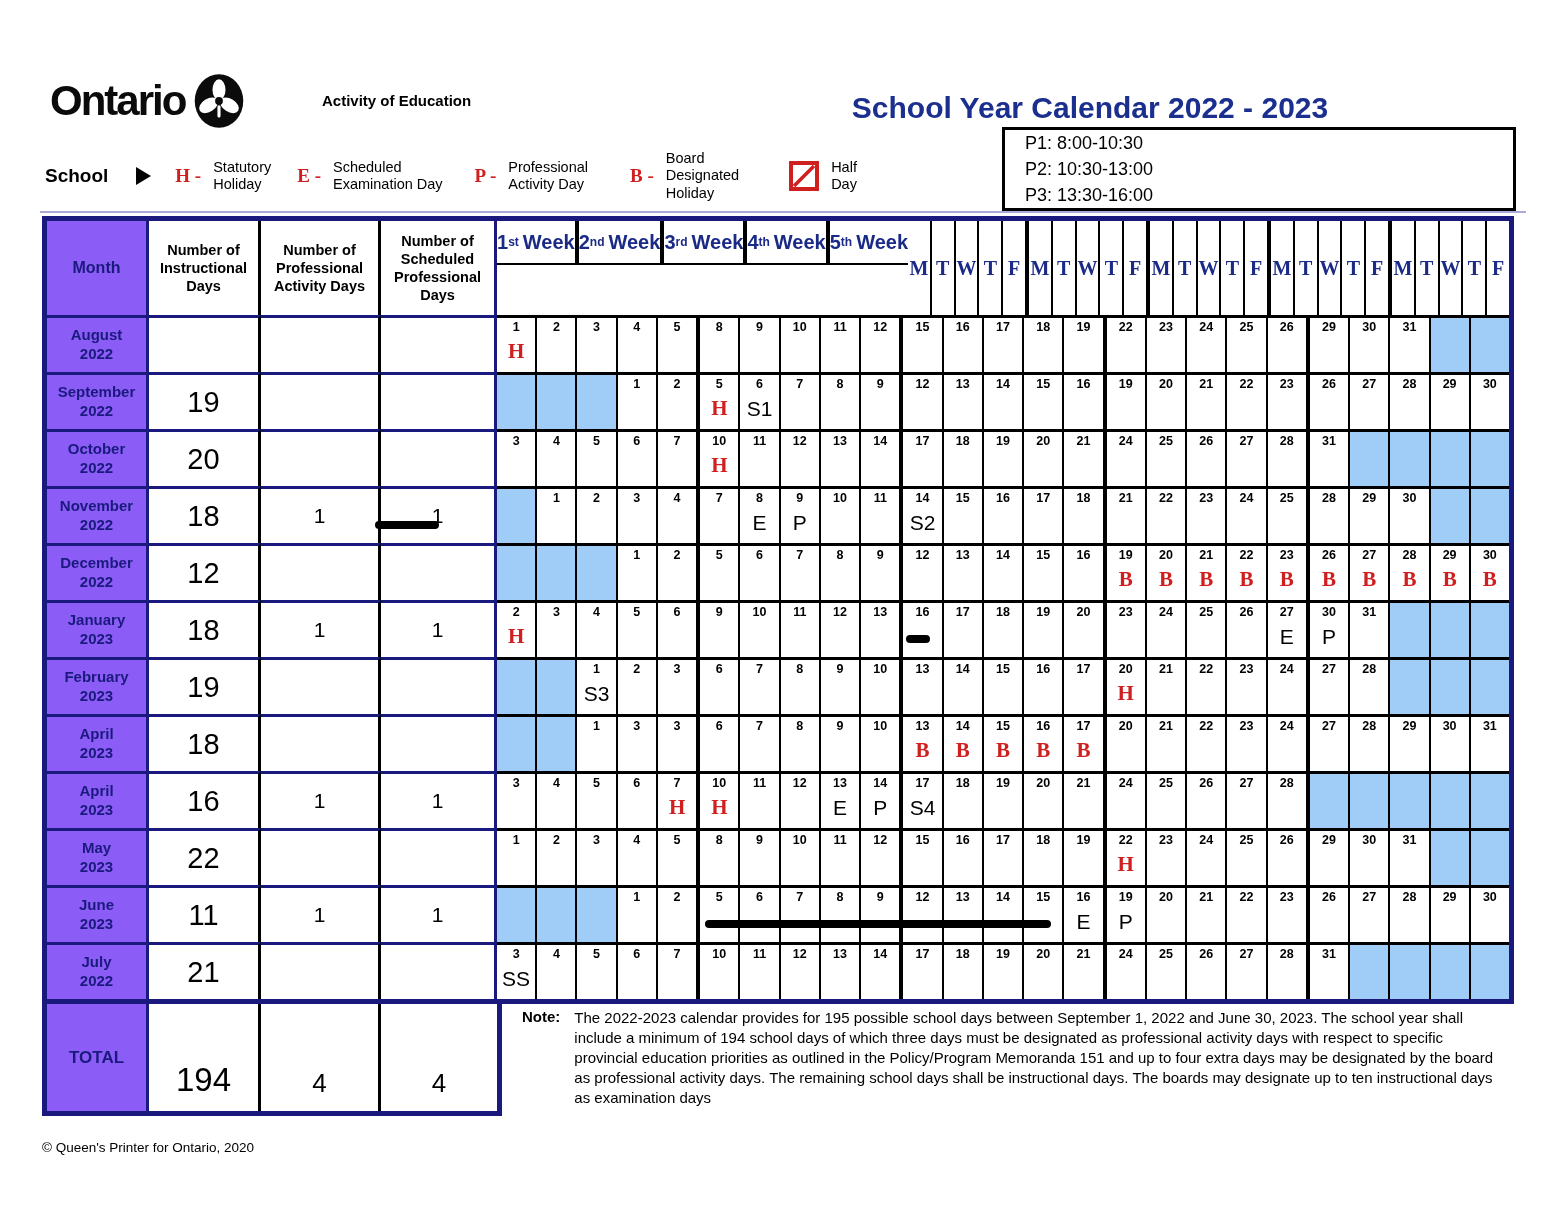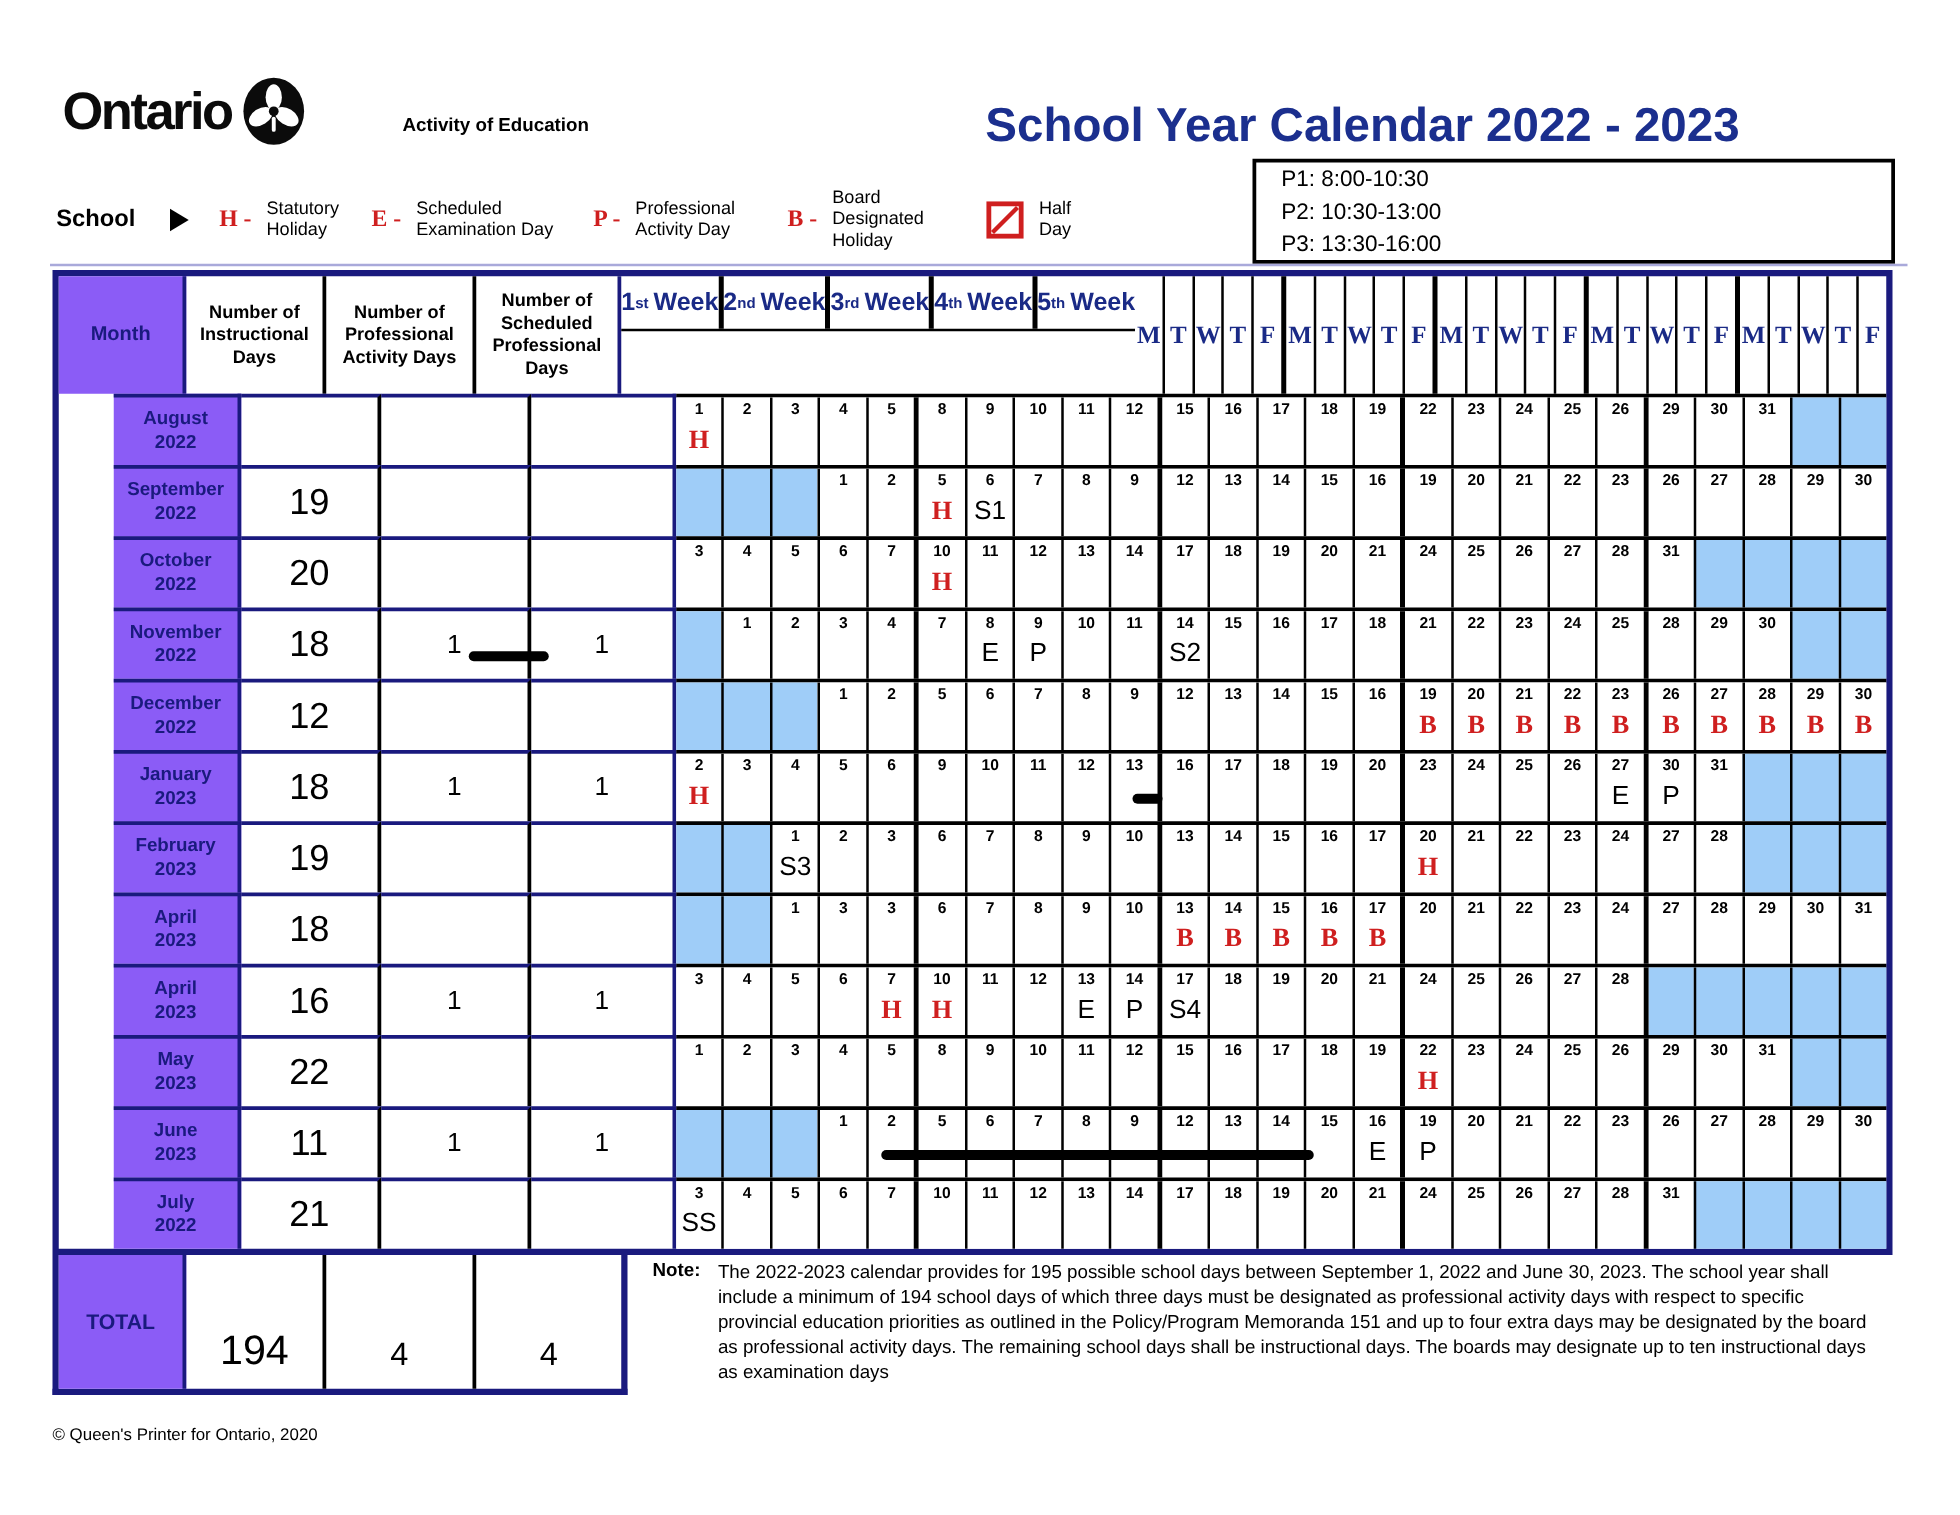--- a/index.html
+++ b/index.html
@@ -1,25 +1,25 @@
 <!DOCTYPE html>
 <html><head>
 <meta charset="utf-8">
 <style>
   html,body{margin:0;padding:0;background:#fff;}
   .page{position:relative;width:1568px;height:1212px;background:#fff;overflow:hidden;
         font-family:"Liberation Sans",sans-serif;color:#000;}
 
   
-  .brand{position:absolute;left:50px;top:60px;display:flex;align-items:center;justify-content:center;}
+  .brand{position:absolute;left:50px;top:72px;display:flex;align-items:center;justify-content:center;}
   .ontario-word{font-size:42px;font-weight:bold;letter-spacing:-2px;color:#0b0b0b;}
   .trillium{margin-left:8px;}
   .ministry{position:absolute;left:322px;top:92px;font-size:15px;font-weight:bold;}
-  .main-title{position:absolute;left:720px;top:80px;width:740px;text-align:center;
-              font-size:38px;font-weight:bold;color:#1b2f8e;letter-spacing:0px;}
+  .main-title{position:absolute;left:720px;top:91px;width:740px;text-align:center;
+              font-size:30px;font-weight:bold;color:#1b2f8e;letter-spacing:0px;}
   .period-box{position:absolute;left:1002px;top:127px;width:514px;height:84px;
               border:3px solid #000;box-sizing:border-box;display:flex;flex-direction:column;
               justify-content:center;padding-left:20px;font-size:18px;line-height:1.45;}
 
   
   .legend-row{position:absolute;left:45px;top:148px;height:56px;display:flex;align-items:center;}
   .legend-label{font-size:19px;font-weight:bold;margin-right:28px;}
   .legend-arrow{width:0;height:0;border-left:15px solid #000;border-top:9px solid transparent;
                 border-bottom:9px solid transparent;margin-right:24px;}
   .leg-sym{font-family:"Liberation Serif",serif;font-weight:bold;font-size:19px;color:#cf1f1f;
@@ -48,21 +48,21 @@
               font-size:20px;font-weight:bold;color:#1a2a86;border-left:4px solid #000;}
   .week-title.first{border-left:none;}
   .week-title sup{font-size:12px;margin-right:4px;}
   .weekday-row{flex:1;display:flex;}
   .wd-group{flex:1;display:flex;border-left:4px solid #000;}
   .wd-group.first{border-left:none;}
   .wd{flex:1;display:flex;align-items:center;justify-content:center;border-left:2px solid #000;
       font-family:"Liberation Serif",serif;font-weight:bold;font-size:20px;color:#1a2a86;}
   .wd.first{border-left:none;}
 
-  .m-row{display:flex;height:57px;position:relative;padding-left:44px;}
+  .m-row{display:flex;height:57px;position:relative;}
   .c-month{border-right:3px solid #1a1a7e;border-top:3px solid #1a1a7e;box-sizing:border-box;
            display:flex;flex-direction:column;align-items:center;justify-content:center;
            font-size:15px;font-weight:bold;color:#1a1a7e;line-height:1.25;text-align:center;}
   .c-stat{border-right:3px solid #000;border-top:3px solid #1a1a7e;box-sizing:border-box;
           display:flex;align-items:center;justify-content:center;}
   .c-stat.last{border-right:3px solid #1a1a7e;}
   .c-stat.instr{font-size:29px;}
   .c-stat.small{font-size:21px;}
   .day-zone{flex:1;display:flex;border-top:3px solid #000;box-sizing:border-box;position:relative;}
   .wk{flex:1;display:flex;border-left:4px solid #000;}

